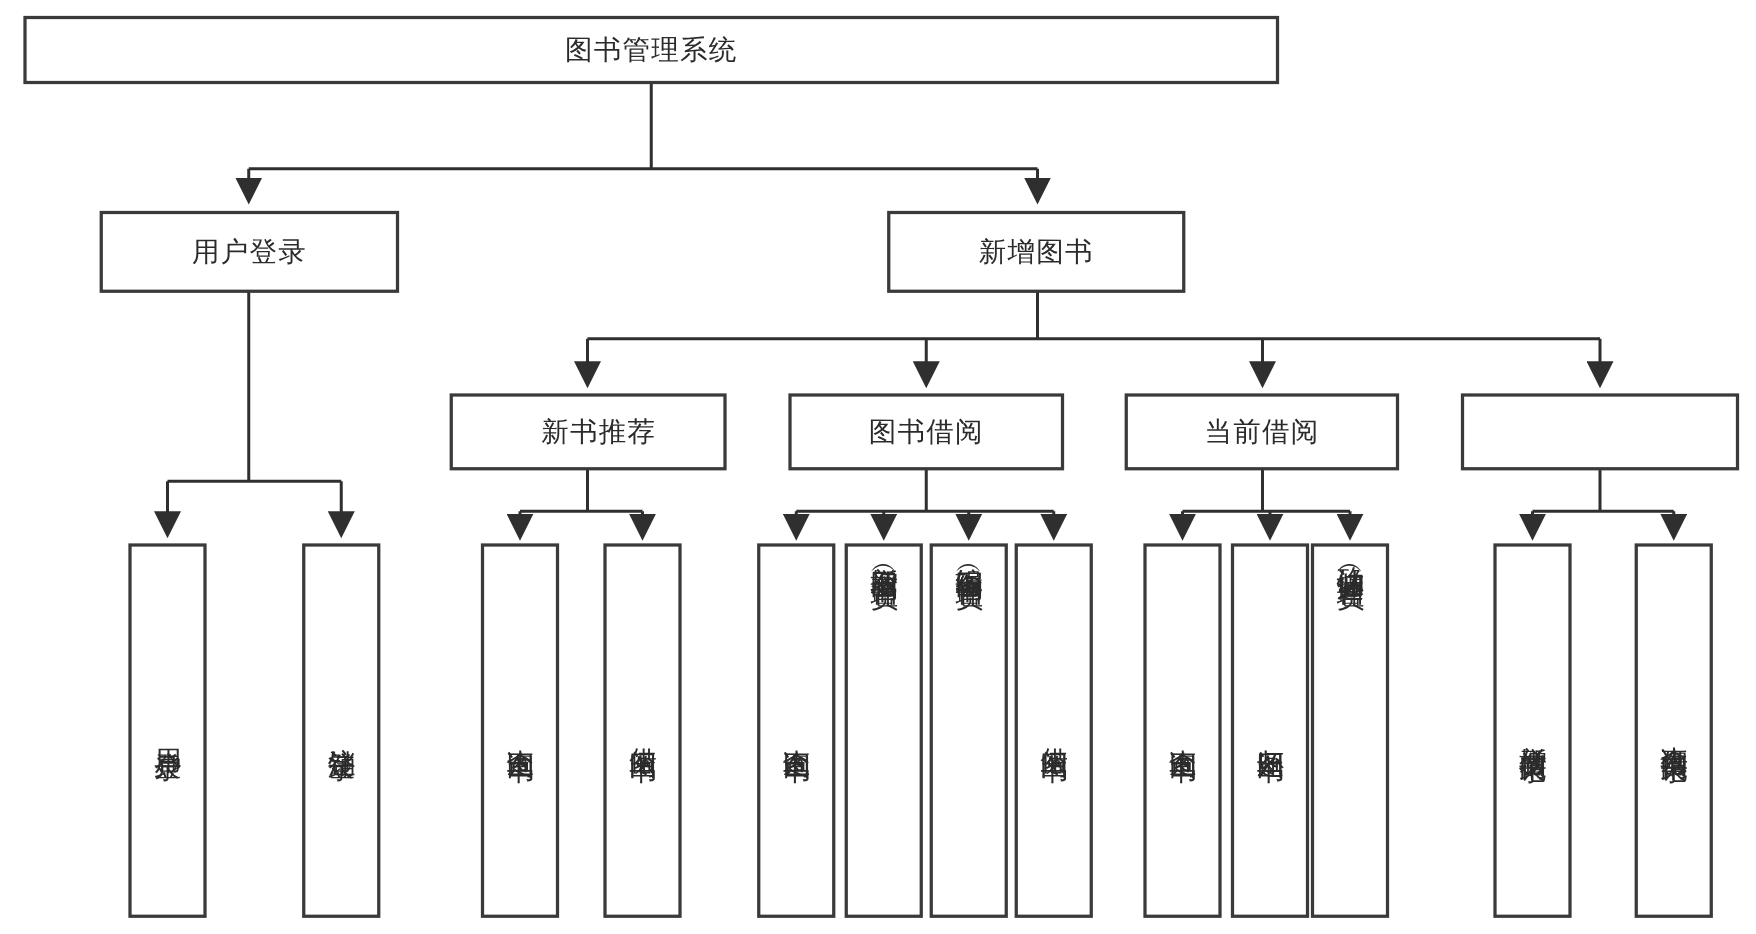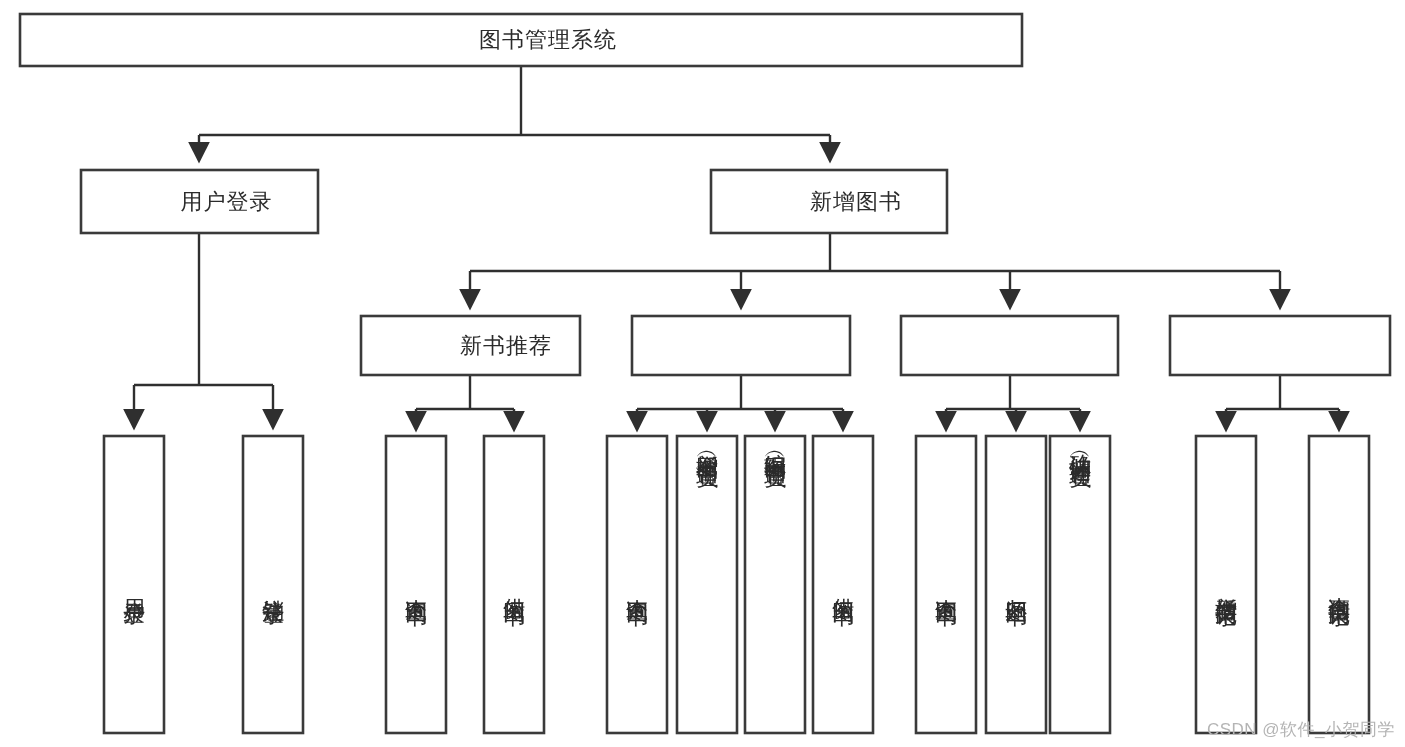--- a/index.html
+++ b/index.html
@@ -19,21 +19,20 @@
   }
   .vert-text{
     writing-mode:vertical-rl;text-orientation:upright;
     font-family:"Liberation Sans","DejaVu Sans",sans-serif;
     font-size:22px;line-height:1.12;color:#2b2b2b;
     letter-spacing:2px;white-space:nowrap;text-align:center;
   }
   .h-wrap{
     position:absolute;display:flex;align-items:center;justify-content:center;
     pointer-events:none;
-    padding-left:27px;
   }
   .h-text{
     font-family:"Liberation Sans","DejaVu Sans",sans-serif;
     font-size:22px;color:#2b2b2b;letter-spacing:1px;white-space:nowrap;
   }
   #watermark{
     position:absolute;right:10px;bottom:6px;
     font-family:"Liberation Sans","DejaVu Sans",sans-serif;
     font-size:17px;color:#b4b4b4;letter-spacing:0.5px;
     pointer-events:none;user-select:none;
@@ -141,20 +140,26 @@
   <div class="h-wrap" style="left:81px;top:170px;width:237px;height:63px;">
     <span class="h-text">用户登录</span>
   </div>
   <div class="h-wrap" style="left:711px;top:170px;width:236px;height:63px;">
     <span class="h-text">新增图书</span>
   </div>
 
   <div class="h-wrap" style="left:361px;top:316px;width:236px;height:59px;">
     <span class="h-text">新书推荐</span>
   </div>
+  <div class="h-wrap" style="left:632px;top:316px;width:218px;height:59px;">
+    <span class="h-text">图书借阅</span>
+  </div>
+  <div class="h-wrap" style="left:901px;top:316px;width:217px;height:59px;">
+    <span class="h-text">当前借阅</span>
+  </div>
 
   <div class="vert-wrap" style="left:104px;top:436px;width:60px;height:297px;">
     <span class="vert-text">用户登录</span>
   </div>
   <div class="vert-wrap" style="left:243px;top:436px;width:60px;height:297px;">
     <span class="vert-text">注销登录</span>
   </div>
 
   <div class="vert-wrap" style="left:386px;top:436px;width:60px;height:297px;">
     <span class="vert-text">查询图书</span>
@@ -186,15 +191,14 @@
     <span class="vert-text">确认归还（管理员）</span>
   </div>
 
   <div class="vert-wrap" style="left:1196px;top:436px;width:60px;height:297px;">
     <span class="vert-text">新增借阅记录</span>
   </div>
   <div class="vert-wrap" style="left:1309px;top:436px;width:60px;height:297px;">
     <span class="vert-text">查询借阅记录</span>
   </div>
 
-  <div id="watermark">CSDN @软件_小贺同学</div>
 
 </div>
 
 </body></html>

